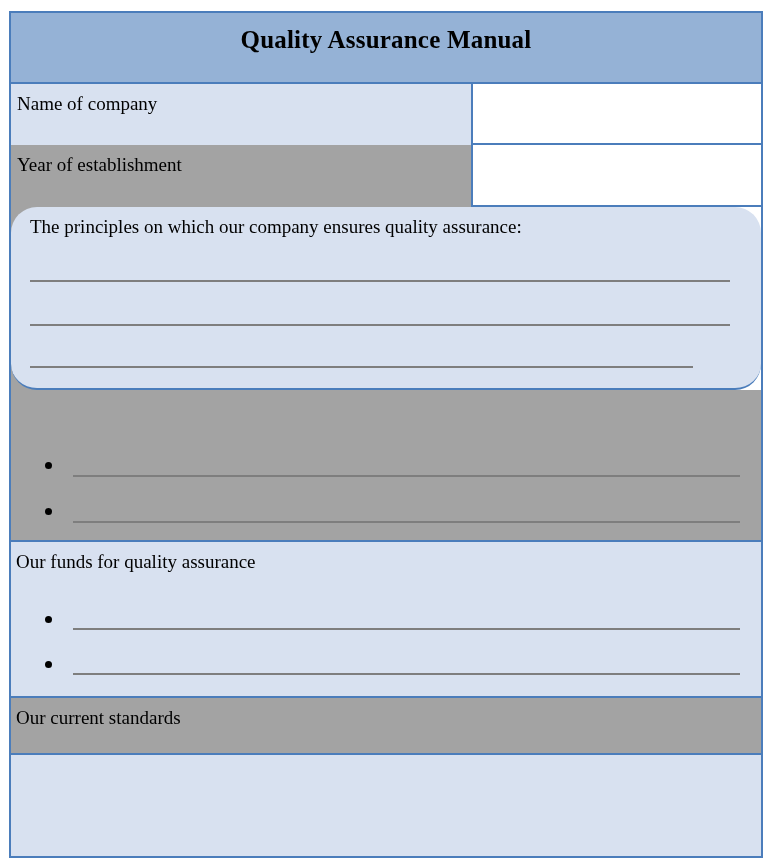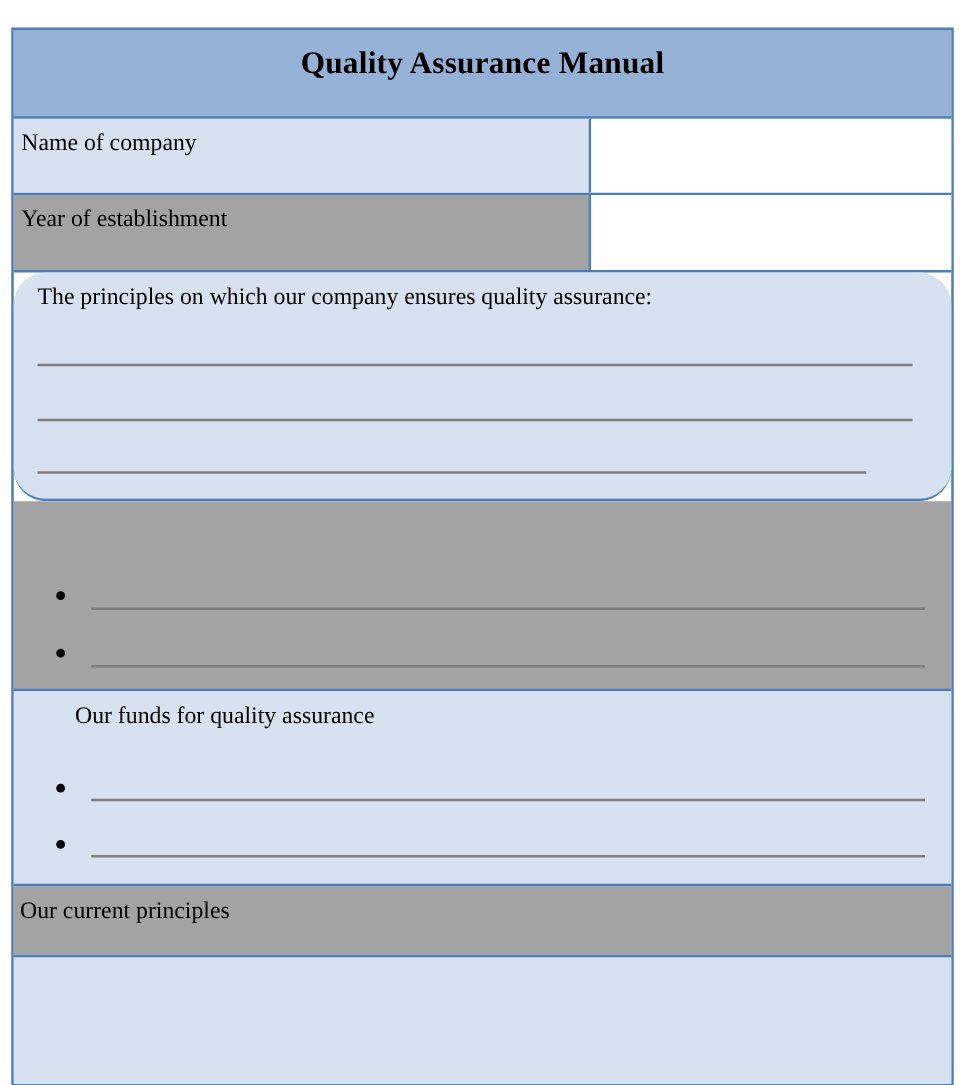--- a/index.html
+++ b/index.html
@@ -11,59 +11,59 @@
     --page-bg:#FFFFFF;
   }
   *{margin:0;padding:0;box-sizing:border-box;}
   html,body{width:768px;height:868px;overflow:hidden;}
   body{
     background:var(--page-bg);
     font-family:"Liberation Serif","DejaVu Serif",serif;
     color:var(--text);
   }
   .form-table{
-    position:absolute;left:9px;top:22px;width:754px;height:847px;
+    position:absolute;left:9px;top:11px;width:754px;height:847px;
     border:2px solid var(--table-border);
     background:#fff;
     display:flex;flex-direction:column;
   }
   .form-header{
     height:71px;flex:0 0 71px;
     background:var(--header-bg);
     border-bottom:2px solid var(--table-border);
     text-align:center;
   }
   .form-title{
     display:inline-block;
     padding-top:13px;
     font-size:25px;font-weight:bold;
     letter-spacing:.2px;
   }
   .field-row{
-    display:flex;flex-direction:row;
+    display:flex;flex-direction:column;
     border-bottom:2px solid var(--table-border);
   }
   .row-company{height:61px;flex:0 0 61px;}
   .row-year{height:62px;flex:0 0 62px;}
   .label-cell{
     width:462px;flex:0 0 462px;
     border-right:2px solid var(--table-border);
     padding:9px 0 0 6px;
     font-size:19px;line-height:22px;
   }
   .shaded{background:var(--shaded-cell-bg);}
   .plain{background:#a3a3a3;}
   .input-cell{flex:1 1 auto;background:#ffffff;font-size:19px;padding:9px 0 0 6px;}
   .section{
     position:relative;
     border-bottom:2px solid var(--table-border);
   }
   .sec-principles{height:183px;flex:0 0 183px;border-radius:26px;}
   .sec-quality{height:152px;flex:0 0 152px;}
-  .sec-funds{height:156px;flex:0 0 156px;padding-left:44px;}
+  .sec-funds{height:156px;flex:0 0 156px;}
   .sec-standards{height:57px;flex:0 0 57px;}
   .sec-notes{flex:1 1 auto;border-bottom:none;}
   .section-heading{
     display:block;
     padding:8px 0 0 5px;
     font-size:19px;line-height:23px;
   }
   .indent-heading{padding-left:19px;}
   .write-line{
     position:absolute;
@@ -128,18 +128,18 @@
 
   <div class="section sec-funds shaded">
     <span class="section-heading">Our funds for quality assurance</span>
     <div class="bullet-dot f-dot-1"></div>
     <div class="write-line b-line f-line-1"></div>
     <div class="bullet-dot f-dot-2"></div>
     <div class="write-line b-line f-line-2"></div>
   </div>
 
   <div class="section sec-standards plain">
-    <span class="section-heading">Our current principles</span>
+    <span class="section-heading">Our current standards</span>
   </div>
 
   <div class="section sec-notes shaded"></div>
 
 </div>
 
 </body></html>

